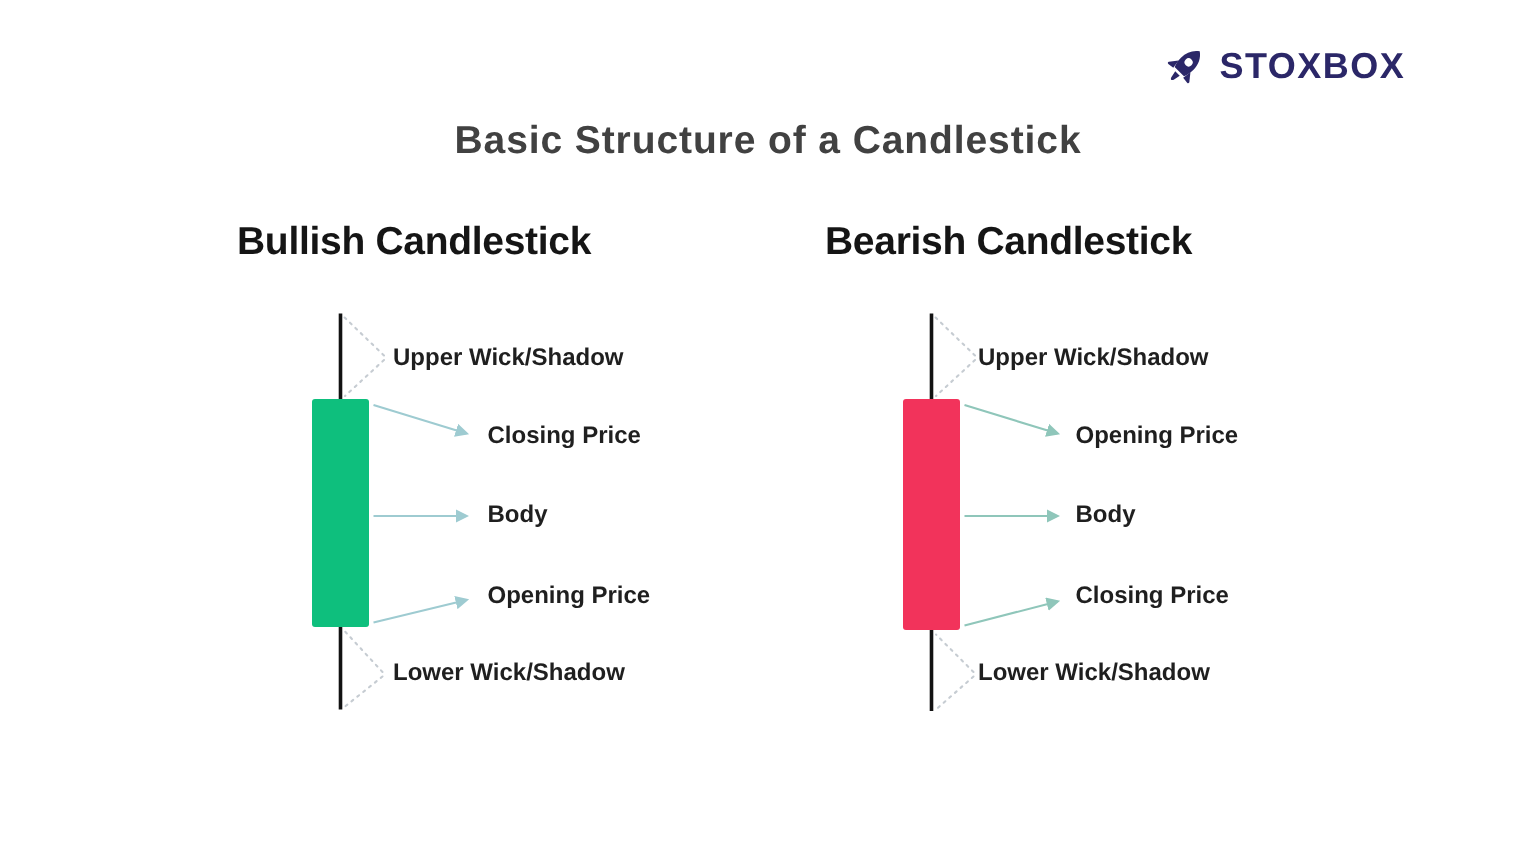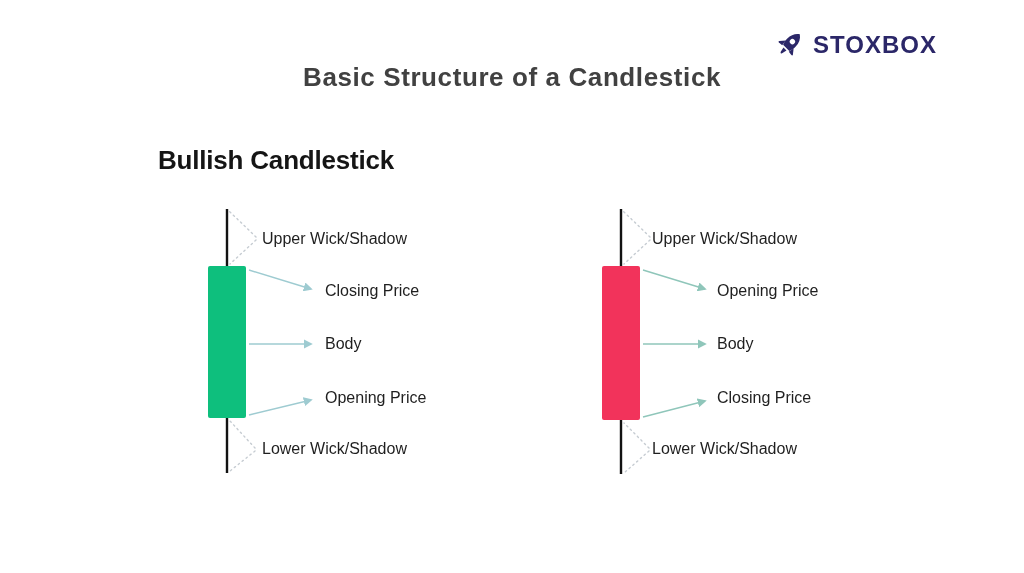--- a/index.html
+++ b/index.html
@@ -14,21 +14,21 @@
   .brand{
     position:absolute;top:28px;left:772px;
     display:flex;align-items:center;gap:7px;
   }
   .brand-name{
     font-size:24px;font-weight:bold;letter-spacing:1px;
     color:#2B2768;
   }
   
   .page-title{
-    position:absolute;top:62px;left:0;width:1024px;
+    position:absolute;top:78px;left:0;width:1024px;
     text-align:center;
     font-size:26px;font-weight:bold;letter-spacing:0.6px;
     color:#414141;
   }
   
   .diagram-heading{
     position:absolute;top:145px;width:310px;
     text-align:left;
     font-size:26px;font-weight:bold;letter-spacing:-0.2px;
     color:#151515;
@@ -36,21 +36,21 @@
   .heading-bullish{left:158px;}
   .heading-bearish{left:550px;}
   
   .artwork{
     position:absolute;inset:0;width:1024px;height:573px;
     pointer-events:none;
   }
   
   .lbl{
     position:absolute;
-    font-size:16px;font-weight:400;line-height:20px;
+    font-size:16px;font-weight:700;line-height:20px;
     color:#1F1F1F;white-space:nowrap;
   }
 </style>
 </head>
 <body>
 
 <div class="stage">
 
   <div class="brand">
     <span style="display:inline-flex;">
@@ -63,20 +63,21 @@
           <path d="M10.5 16h3l-.7 3.3c-.1.5-.6.9-.8.9-.2 0-.7-.4-.8-.9z"></path>
         </g>
       </svg>
     </span>
     <span class="brand-name">STOXBOX</span>
   </div>
 
   <div class="page-title">Basic Structure of a Candlestick</div>
 
   <div class="diagram-heading heading-bullish">Bullish Candlestick</div>
+  <div class="diagram-heading heading-bearish">Bearish Candlestick</div>
 
   <svg class="artwork" viewBox="0 0 1024 573">
     <defs>
       <marker id="ah-blue" viewBox="0 0 10 10" refX="8" refY="5" markerWidth="6.5" markerHeight="6.5" orient="auto-start-reverse">
         <path d="M0,0 L10,5 L0,10 z" fill="#9ECBD1"></path>
       </marker>
       <marker id="ah-teal" viewBox="0 0 10 10" refX="8" refY="5" markerWidth="6.5" markerHeight="6.5" orient="auto-start-reverse">
         <path d="M0,0 L10,5 L0,10 z" fill="#8FC6BA"></path>
       </marker>
     </defs>

